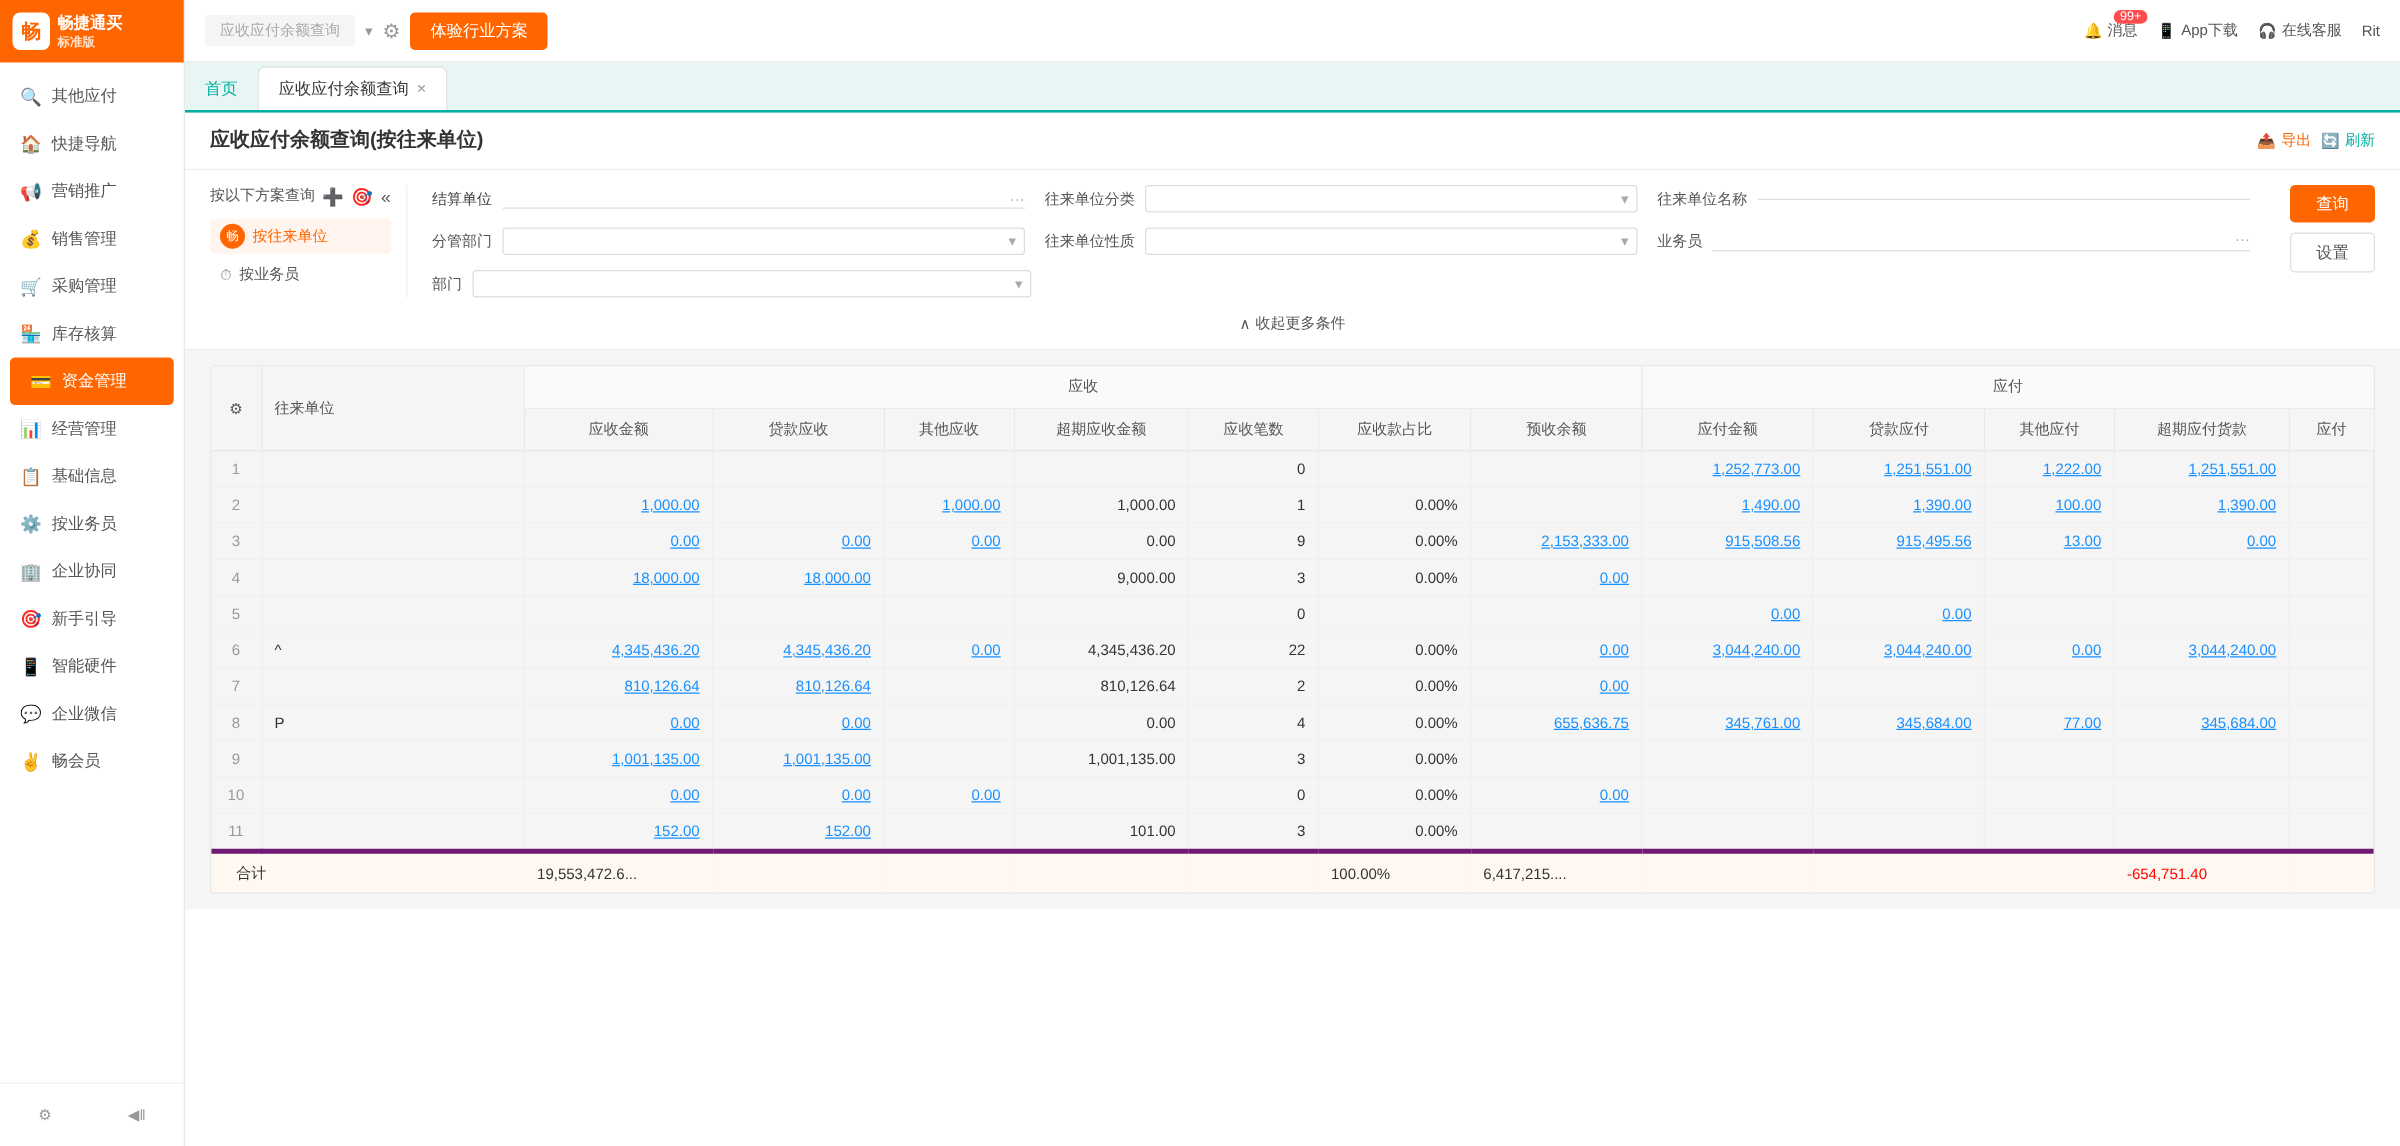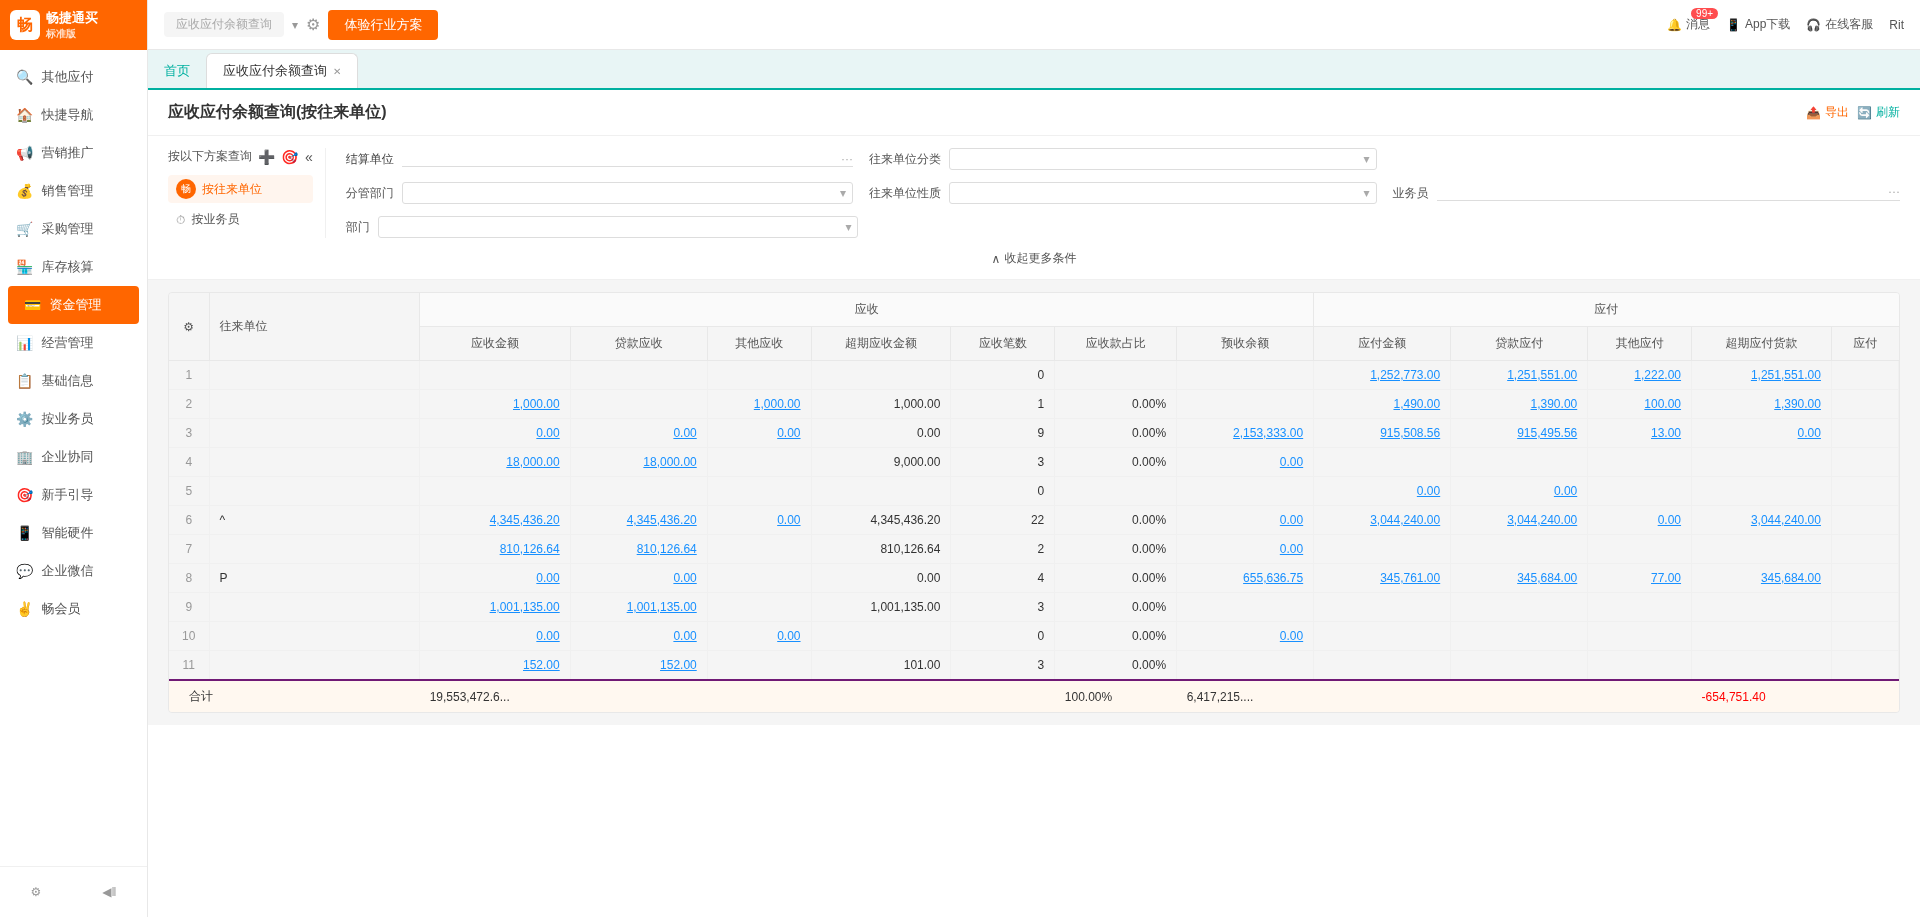--- a/index.html
+++ b/index.html
@@ -90,21 +90,21 @@
     .btn-set { background: #fff; color: #555; border: 1px solid #ddd; padding: 6px 20px; border-radius: 4px; cursor: pointer; font-size: 13px; }
     .table-wrap { border: 1px solid #e8e8e8; border-radius: 4px; overflow: auto; }
     table { width: 100%; border-collapse: collapse; font-size: 12px; }
     thead tr th { background: #f5f5f5; padding: 8px 10px; text-align: center; border-bottom: 1px solid #e8e8e8; border-right: 1px solid #e8e8e8; color: #555; white-space: nowrap; font-weight: normal; }
     thead tr th:last-child { border-right: none; }
     .th-group { background: #fafafa; font-weight: 500; }
     tbody tr td { padding: 7px 10px; border-bottom: 1px solid #f0f0f0; border-right: 1px solid #f0f0f0; text-align: right; white-space: nowrap; }
     tbody tr td:first-child { text-align: center; color: #999; }
     tbody tr td:nth-child(2) { text-align: left; color: #333; }
     tbody tr td.linked { color: #1890ff; text-decoration: underline; cursor: pointer; }
-    tfoot tr td { background: #fff8f0; padding: 7px 10px; border-top: 2px solid #701a75; font-weight: 500; }
+    tfoot tr td { background: #fff8f0; padding: 7px 10px; border-top: 4px solid #701a75; font-weight: 500; }
     tfoot tr td:first-child { text-align: left; padding-left: 20px; }
     .col-num { width: 40px; }
     .table-header-row th { position: sticky; top: 0; z-index: 2; }
   </style>
 </head>
 <body>
 
 <div class="sidebar">
   <div class="sidebar-logo">
     <div class="sidebar-logo-icon">
@@ -262,20 +262,24 @@
             <div style="flex:1; border-bottom:1px solid #ddd; display:flex; align-items:center; justify-content:flex-end;">
               <span style="color:#aaa; cursor:pointer;">···</span>
             </div>
           </div>
           <div style="display:flex; align-items:center; gap:8px;">
             <span style="color:#555; font-size:12px; white-space:nowrap;">往来单位分类</span>
             <div style="flex:1; border:1px solid #ddd; border-radius:3px; display:flex; align-items:center; padding: 3px 6px; cursor:pointer;">
               <span style="flex:1;"></span>
               <span style="color:#aaa;">▾</span>
             </div>
+          </div>
+          <div style="display:flex; align-items:center; gap:8px;">
+            <span style="color:#555; font-size:12px; white-space:nowrap;">往来单位名称</span>
+            <div style="flex:1; border-bottom:1px solid #ddd;"></div>
           </div>
         </div>
 
         <div style="display:grid; grid-template-columns: 1fr 1fr 1fr; gap:16px;">
           <div style="display:flex; align-items:center; gap:8px;">
             <span style="color:#555; font-size:12px; white-space:nowrap;">分管部门</span>
             <div style="flex:1; border:1px solid #ddd; border-radius:3px; display:flex; align-items:center; padding: 3px 6px; cursor:pointer;">
               <span style="flex:1;"></span>
               <span style="color:#aaa;">▾</span>
             </div>
@@ -299,20 +303,24 @@
           <div style="display:flex; align-items:center; gap:8px;text-align:right;">
             <span style="color:#555; font-size:12px; white-space:nowrap;">部门</span>
             <div style="flex:1; border:1px solid #ddd; border-radius:3px; display:flex; align-items:center; padding: 3px 6px; cursor:pointer;">
               <span style="flex:1;"></span>
               <span style="color:#aaa;">▾</span>
             </div>
           </div>
         </div>
       </div>
 
+      <div style="display:flex; flex-direction:column; gap:8px; padding-left:12px; justify-content:flex-start; padding-top: 0;">
+        <button class="btn-query">查询</button>
+        <button class="btn-set">设置</button>
+      </div>
     </div>
 
     <div style="background:#fff; display:flex; justify-content:center; padding:8px 0; border-bottom: 1px solid #f0f0f0;">
       <div class="collapse-btn">
         <span>∧</span>
         <span>收起更多条件</span>
       </div>
     </div>
 
     <div style="padding: 12px 20px; background:#f5f5f5;">

